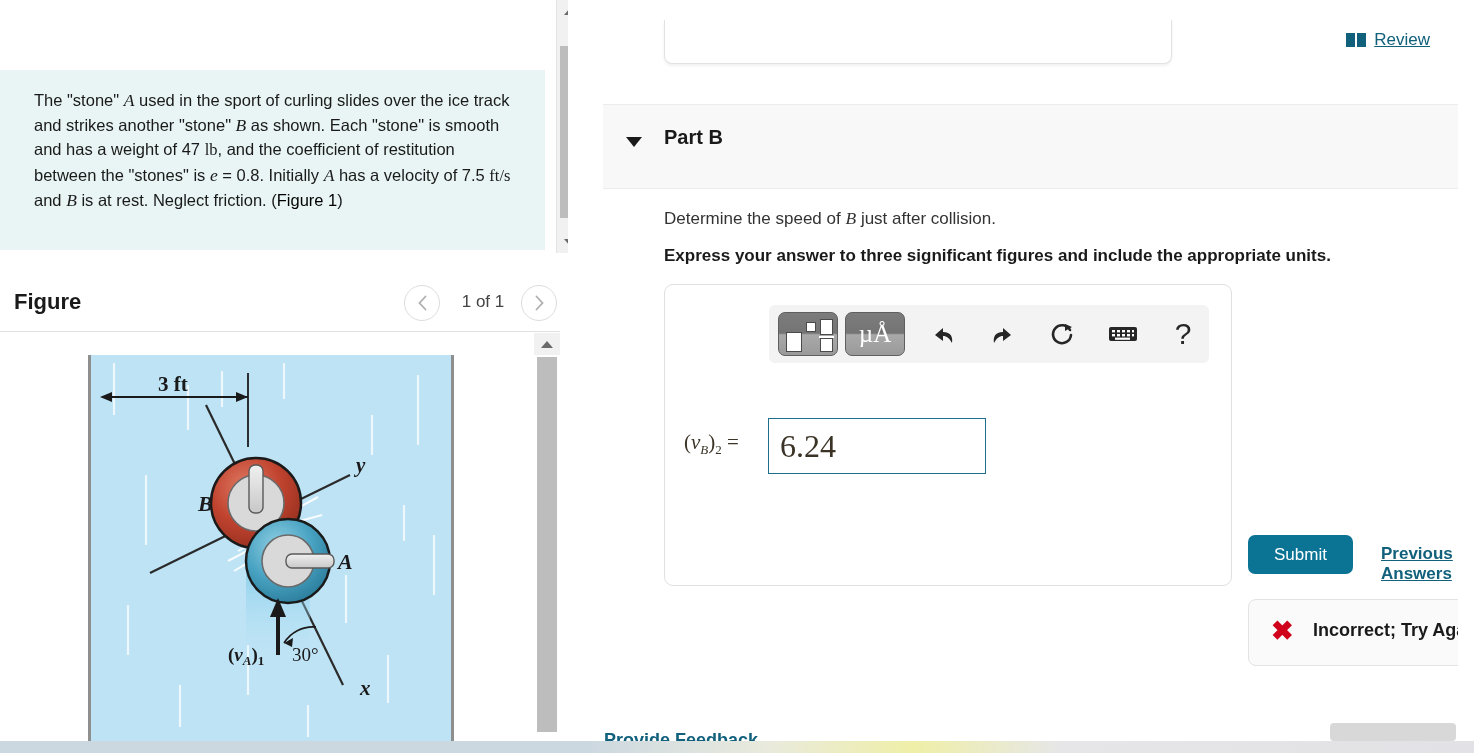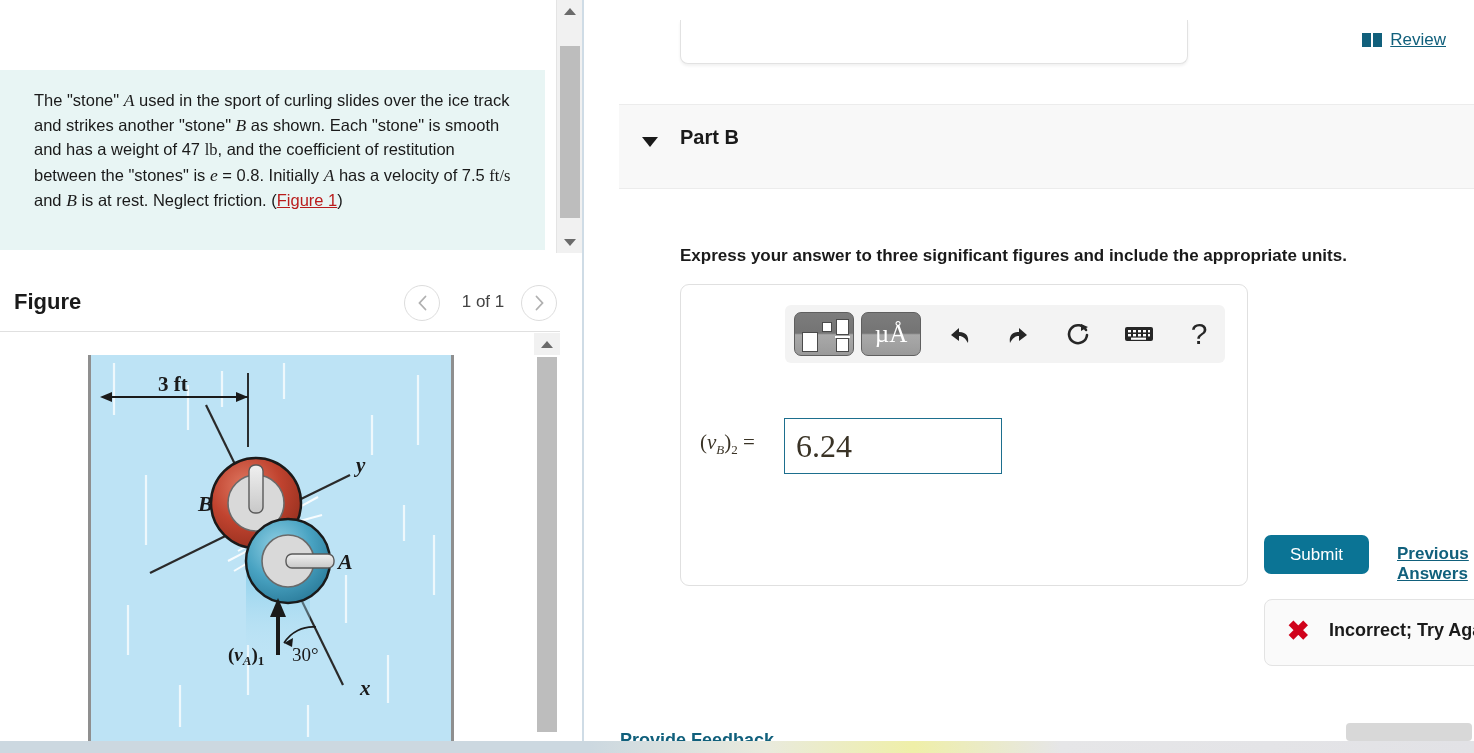--- a/index.html
+++ b/index.html
@@ -27,21 +27,21 @@
     position: absolute; left: 0; top: 70px; width: 545px; height: 180px;
     background: #e8f5f4;
     padding: 18px 34px 0 34px;
   }
   #problem-text {
     font-size: 16.5px; line-height: 24.6px; color: #1a1a1a;
     font-family: "Liberation Sans", sans-serif;
   }
   .mi { font-family: "Liberation Serif", serif; font-style: italic; font-size: 17.5px; }
   .mup { font-family: "Liberation Serif", serif; font-style: normal; font-size: 16.5px; }
-  .figlink { color:#b91c1c; text-decoration: underline; cursor:pointer; }
+  .figlink { color:#000000; cursor:pointer; }
 
   
   #stmt-scroll {
     position:absolute; left:556px; top:0; width:26px; height:253px;
     background:#f1f1f1; border-left:1px solid #e4e4e4;
   }
   .sb-arrow {
     position:absolute; left:0; width:26px; height:22px;
     display:flex; align-items:center; justify-content:center;
     background:#f1f1f1; cursor:pointer;
@@ -94,21 +94,21 @@
     position:absolute; left:3px; top:24px; width:20px; height:375px;
     background:#bdbdbd;
   }
   #fig-canvas-wrap {
     position:absolute; left:88px; top:22px; width:368px; height:386px;
     overflow:hidden;
   }
 
   
   #right-panel {
-    position:absolute; left:584px; top:0; width:890px; height:741px;
+    position:absolute; left:568px; top:0; width:890px; height:741px;
     background:#fff; overflow:hidden;
   }
   #review-link {
     position:absolute; right:28px; top:30px;
     display:flex; align-items:center; gap:8px;
     color:#11607c; font-size:17px; cursor:pointer;
   }
   #review-link .lbl { text-decoration: underline; }
 
   #top-box-edge {
@@ -391,20 +391,21 @@
         <rect x="11" y="1" width="9" height="14" fill="#11607c"></rect>
       </svg>
       <span class="lbl">Review</span>
     </div>
 
     <div id="partb-band">
       <div id="partb-caret"></div>
       <div id="partb-title">Part B</div>
     </div>
 
+    <div id="question-text"><span>Determine the speed of </span><span class="mi">B</span><span> just after collision.</span></div>
     <div id="express-text">Express your answer to three significant figures and include the appropriate units.</div>
 
     <div id="answer-card">
 
       <div id="mathbar">
         <div class="gbtn" id="gbtn-template">
           <div class="ticon" style="left:7px;  top:19px; width:16px; height:20px;"></div>
           <div class="ticon" style="left:27px; top:9px;  width:10px; height:10px;"></div>
           <div class="ticon" style="left:41px; top:6px;  width:13px; height:16px;"></div>
           <div class="ticon" style="left:41px; top:25px; width:13px; height:14px;"></div>

